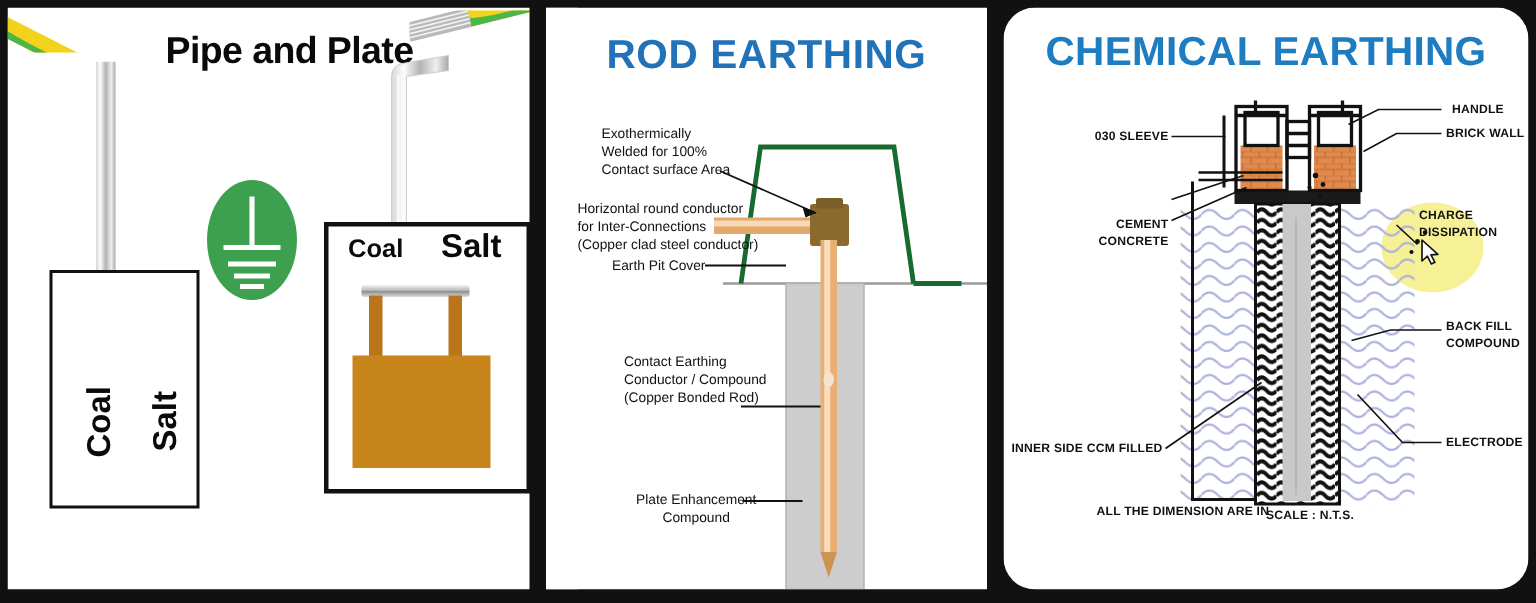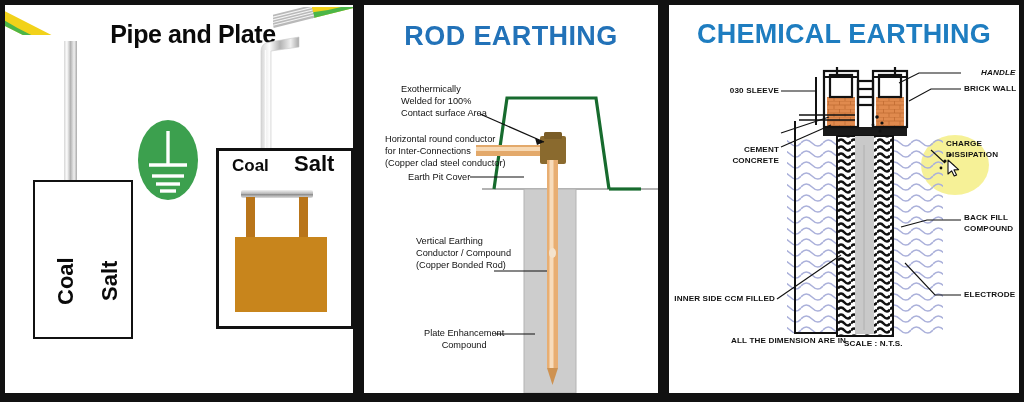--- a/index.html
+++ b/index.html
@@ -1,21 +1,21 @@
 <!DOCTYPE html>
 <html><head>
 <meta charset="utf-8">
 <style>
   html,body{margin:0;padding:0;background:#ffffff;}
   body{width:1024px;height:402px;overflow:hidden;font-family:"Liberation Sans",sans-serif;}
   .stage{position:relative;width:1024px;height:402px;background:#111;}
   .panel{position:absolute;top:5px;height:388px;background:#fff;overflow:hidden;}
   #panel-pipe-plate{left:5px;width:348px;padding-left:32px;}
   #panel-rod{left:364px;width:294px;}
-  #panel-chemical{left:669px;width:350px;}
+  #panel-chemical{left:669px;width:350px;border-radius:21px;}
   .edge-top{position:absolute;left:0;top:0;width:1024px;height:5px;background:#111;}
   .edge-bottom{position:absolute;left:0;bottom:0;width:1024px;height:9px;background:#111;}
   .edge-left{position:absolute;left:0;top:0;width:5px;height:402px;background:#111;}
   .edge-right{position:absolute;right:0;top:0;width:5px;height:402px;background:#111;}
   .div1{position:absolute;left:353px;top:0;width:11px;height:402px;background:#111;}
   .div2{position:absolute;left:658px;top:0;width:11px;height:402px;background:#111;}
 
   
   .p1-title{position:absolute;left:68px;top:16px;width:240px;text-align:center;
             font-weight:bold;font-size:25px;line-height:1.06;color:#0a0a0a;letter-spacing:-0.4px;}
@@ -175,21 +175,21 @@
       <div>Horizontal round conductor</div>
       <div>for Inter-Connections</div>
       <div>(Copper clad steel conductor)</div>
     </div>
 
     <div class="lbl2" style="left:44px;top:167px;">
       <div>Earth Pit Cover</div>
     </div>
 
     <div class="lbl2" style="left:52px;top:231px;">
-      <div>Vertical Earthing</div>
+      <div>Contact Earthing</div>
       <div>Conductor / Compound</div>
       <div>(Copper Bonded Rod)</div>
     </div>
 
     <div class="lbl2" style="left:60px;top:323px;text-align:center;">
       <div>Plate Enhancement</div>
       <div>Compound</div>
     </div>
   </div>
 
@@ -282,21 +282,21 @@
       <div>030 SLEEVE</div>
     </div>
     <div class="lbl3 r" style="left:6px;top:140px;width:104px;">
       <div>CEMENT</div>
       <div>CONCRETE</div>
     </div>
     <div class="lbl3 r" style="left:0px;top:289px;width:106px;">
       <div>INNER SIDE CCM FILLED</div>
     </div>
 
-    <div class="lbl3" style="left:312px;top:63px;font-style:italic;">
+    <div class="lbl3" style="left:299px;top:63px;">
       <div>HANDLE</div>
     </div>
     <div class="lbl3" style="left:295px;top:79px;">
       <div>BRICK WALL</div>
     </div>
     <div class="lbl3" style="left:277px;top:134px;">
       <div>CHARGE</div>
       <div>DISSIPATION</div>
     </div>
     <div class="lbl3" style="left:295px;top:208px;">

